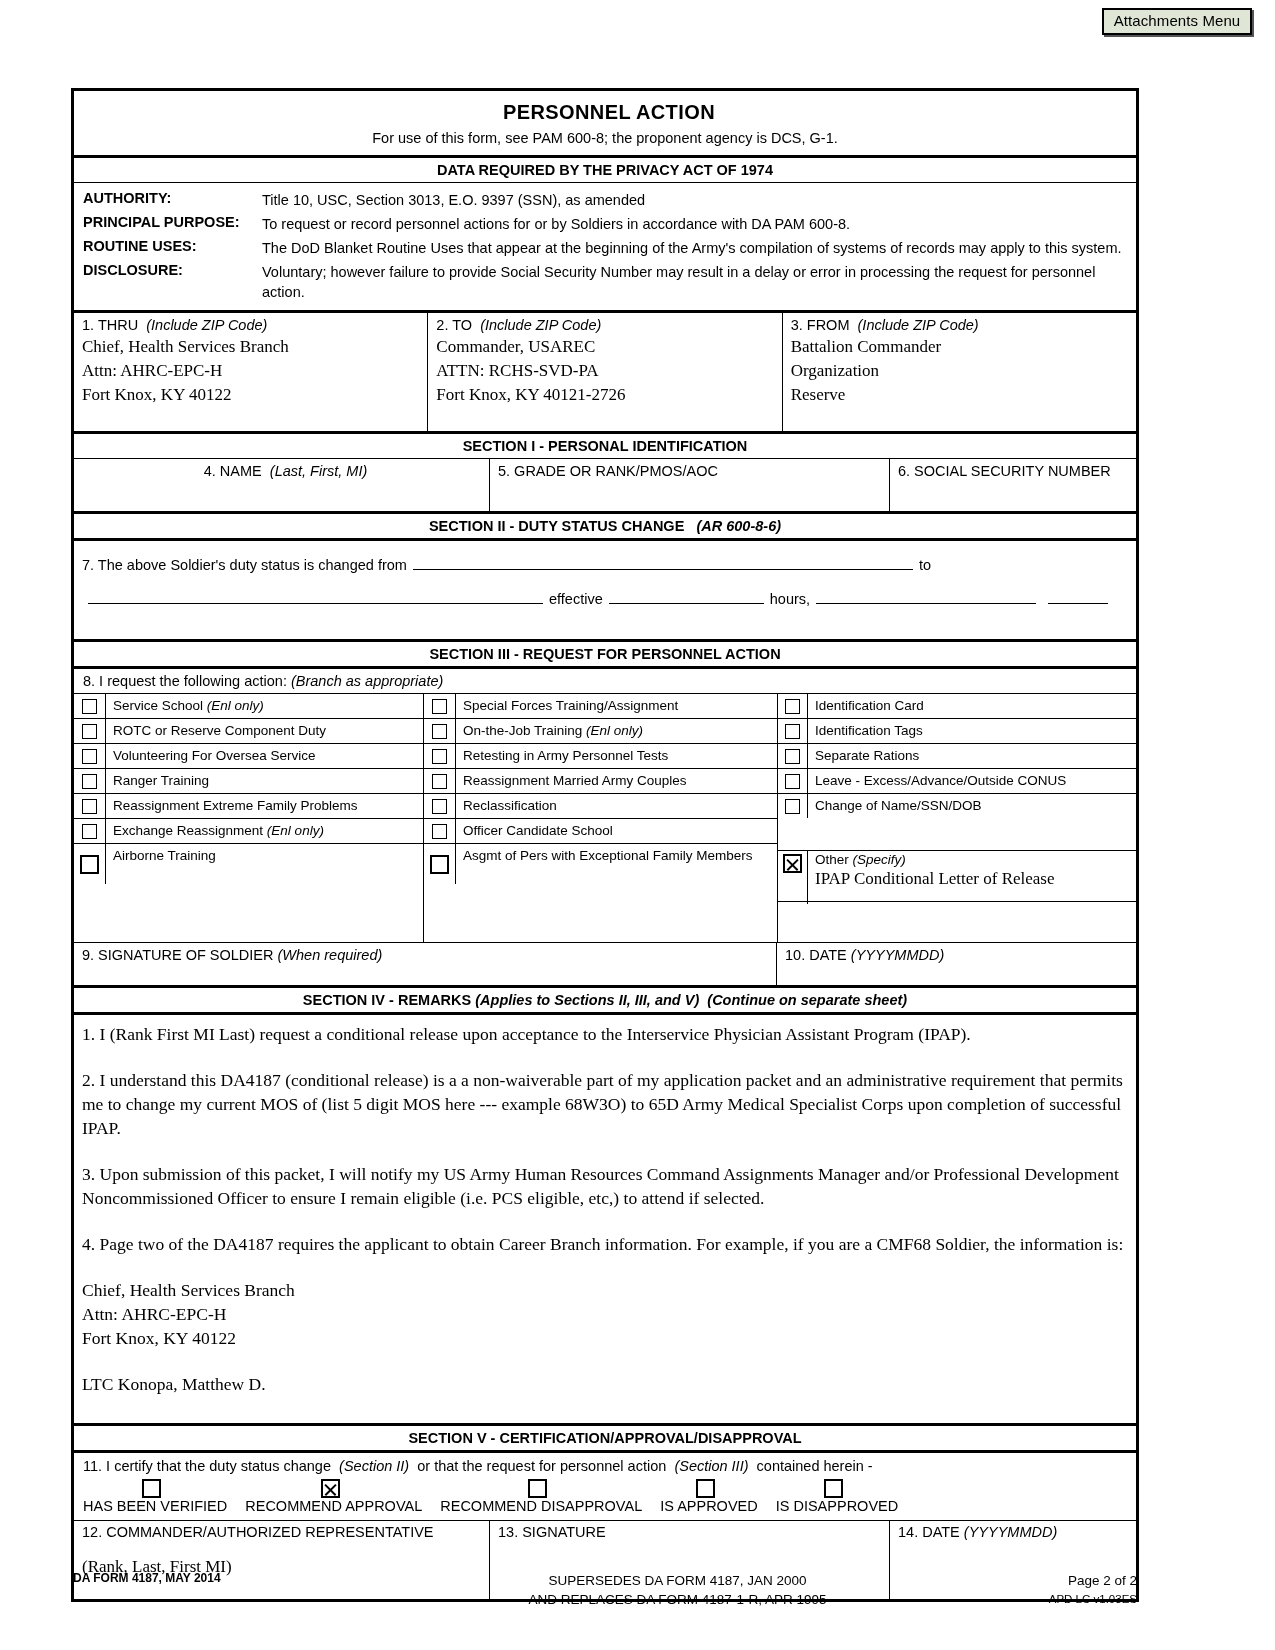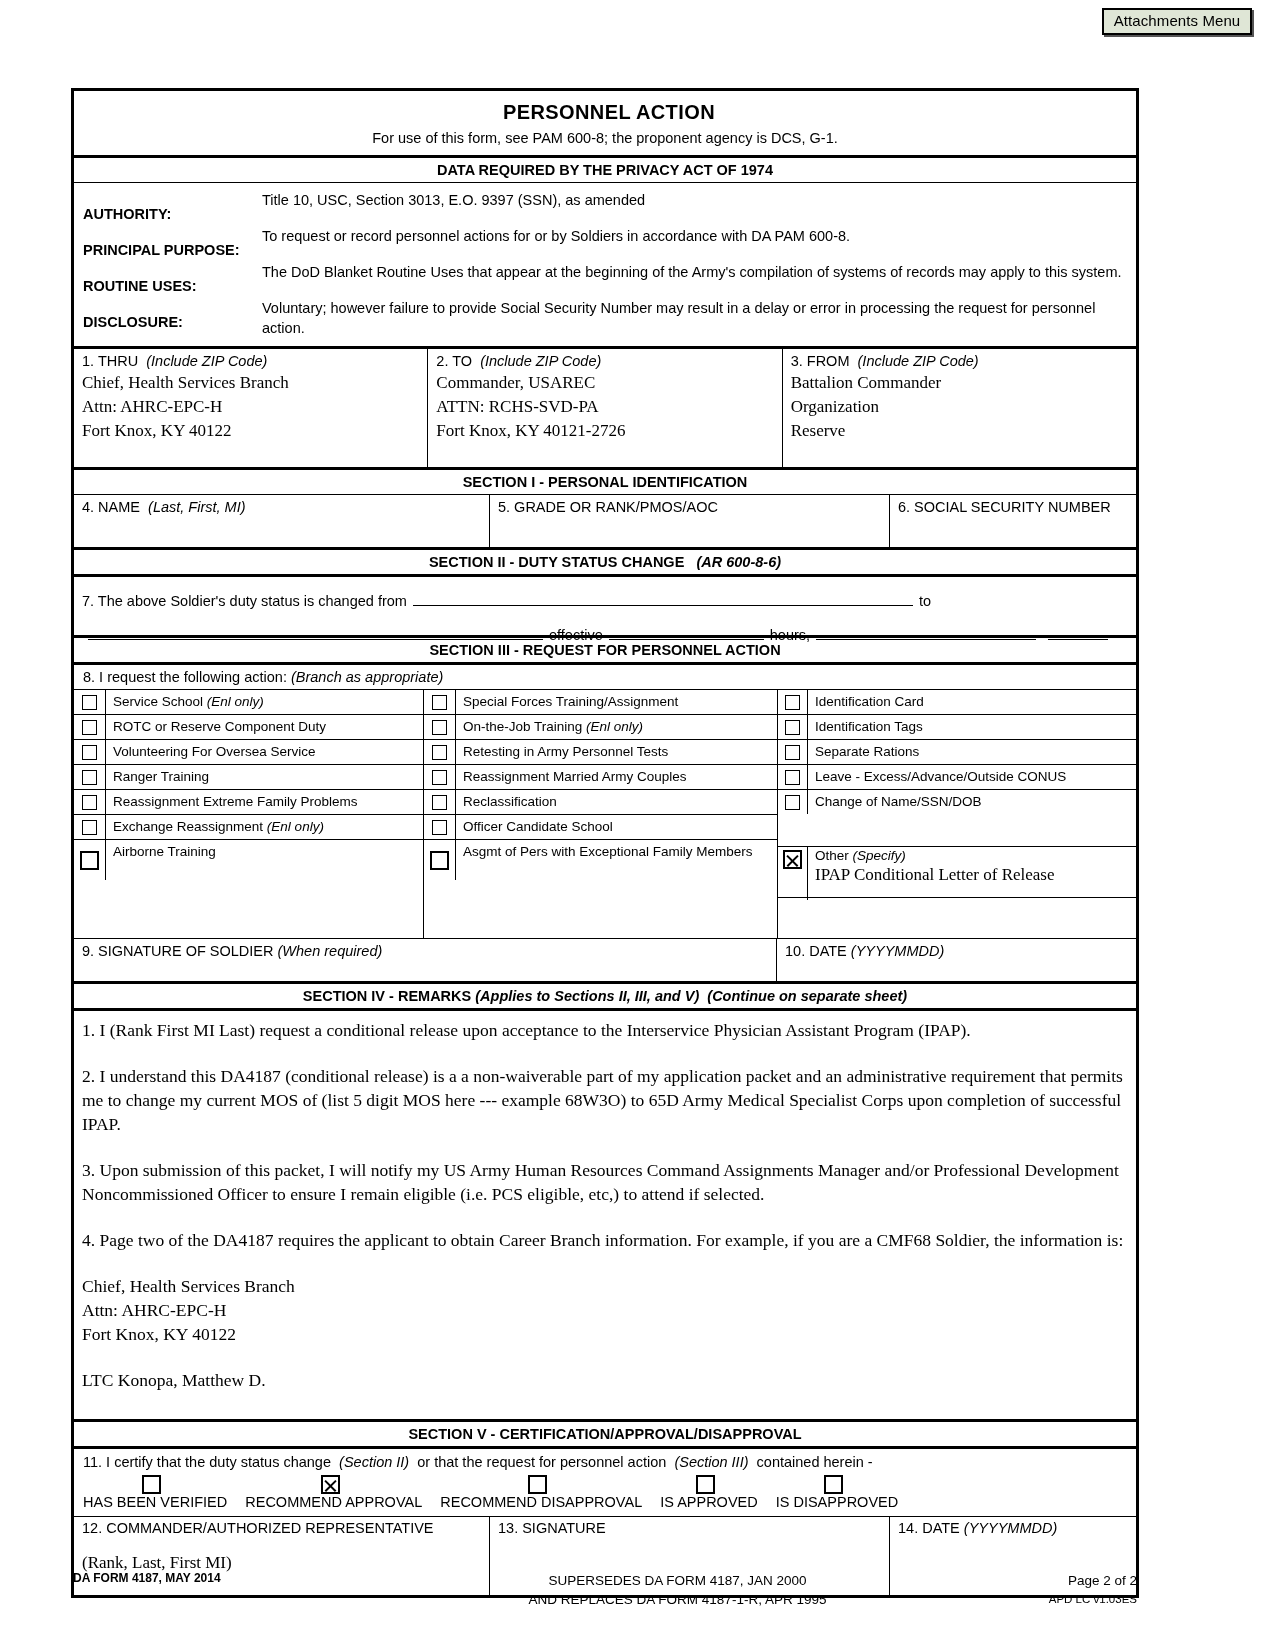--- a/index.html
+++ b/index.html
@@ -82,21 +82,20 @@
     align-items: flex-start;
     padding: 2px 0 2px 0;
   }
   .privacy-label {
     width: 188px;
     flex: 0 0 188px;
     padding-left: 9px;
     box-sizing: border-box;
     font-weight: bold;
     font-size: 14.5px;
-    margin-top: 16px;
   }
   .privacy-text {
     flex: 1;
     font-size: 14.5px;
     line-height: 20px;
     padding-right: 14px;
   }
 
   
   .addr-row { display: flex; height: 118px; }
@@ -121,27 +120,27 @@
     font-weight: bold;
     font-size: 14.5px;
     padding: 4px 0 4px 0;
   }
   .sec-banner .ital { font-style: italic; }
 
   
   .sec1-row { display: flex; height: 52px; }
   .sec1-cell { padding: 4px 0 0 8px; box-sizing: border-box; font-size: 14.5px; }
   .sec1-cell + .sec1-cell { border-left: 1.5px solid #000; }
-  .sec1-name  { flex: 0 0 415px; }
+  .sec1-name  { flex: 0 0 415px; text-align: center; }
   .sec1-grade { flex: 0 0 400px; }
   .sec1-ssn   { flex: 1; }
   .ital { font-style: italic; }
 
   
-  .sec2-body { height: 58px; position: relative; font-size: 14.5px; }
+  .sec2-body { height: 98px; position: relative; font-size: 14.5px; }
   .sec2-line1 {
     position: absolute; left: 8px; top: 12px; right: 8px;
     display: flex; align-items: baseline;
   }
   .blank-line {
     border-bottom: 1.6px solid #000;
     height: 16px;
     margin: 0 6px;
   }
   .sec2-line2 {

